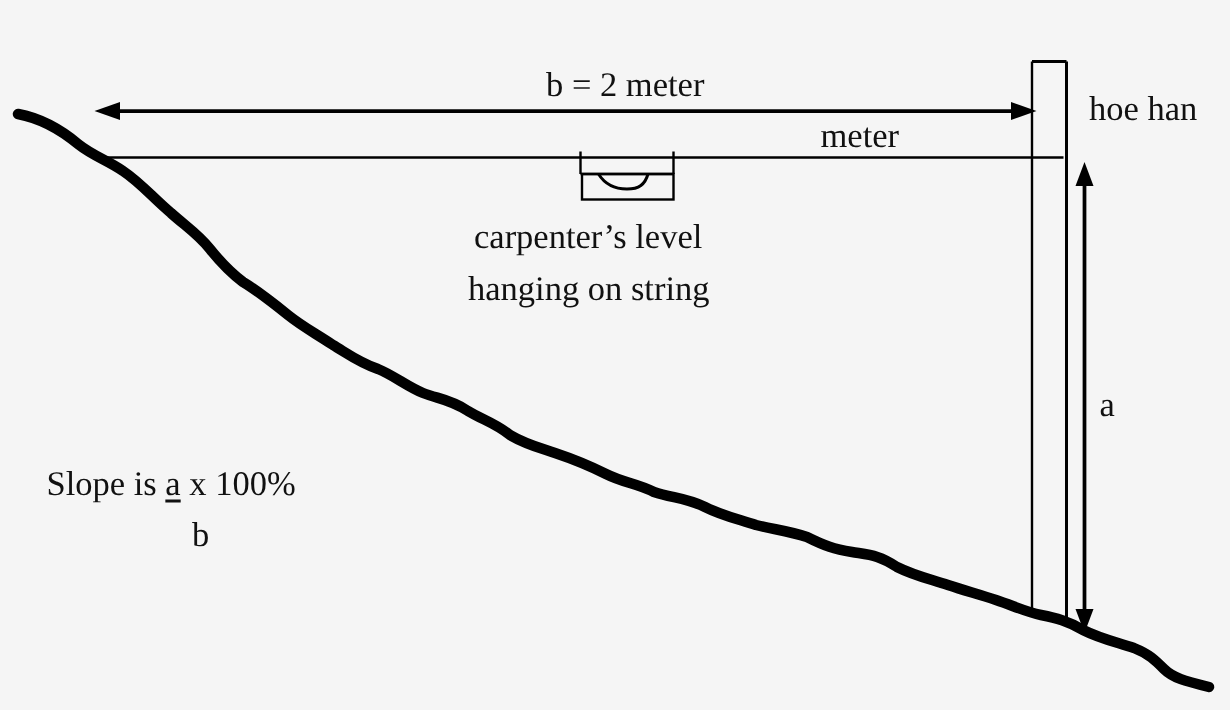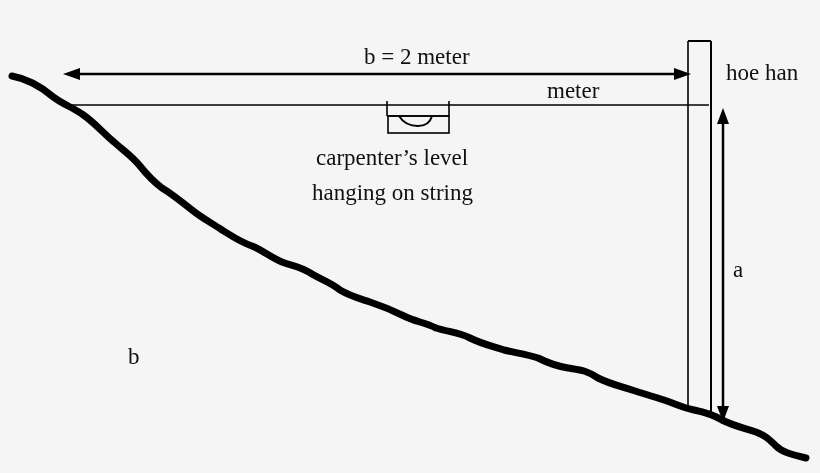--- a/index.html
+++ b/index.html
@@ -83,14 +83,15 @@
     </g>
   </svg>
 
   <div id="lbl-b" class="lbl">b = 2 meter</div>
   <div id="lbl-string" class="lbl">meter</div>
   <div id="lbl-hoe" class="lbl">hoe han</div>
   <div id="lbl-level-2" class="lbl">hanging on string</div>
   <div id="lbl-level-1" class="lbl">carpenter’s level</div>
   <div id="lbl-a" class="lbl">a</div>
 
+  <div id="formula" class="lbl"><span style="white-space: pre;">Slope is </span><span class="under" style="white-space: pre;">a</span><span style="white-space: pre;"> x 100%</span></div>
   <div id="formula-denom" class="lbl">b</div>
 </div>
 
 </body></html>

